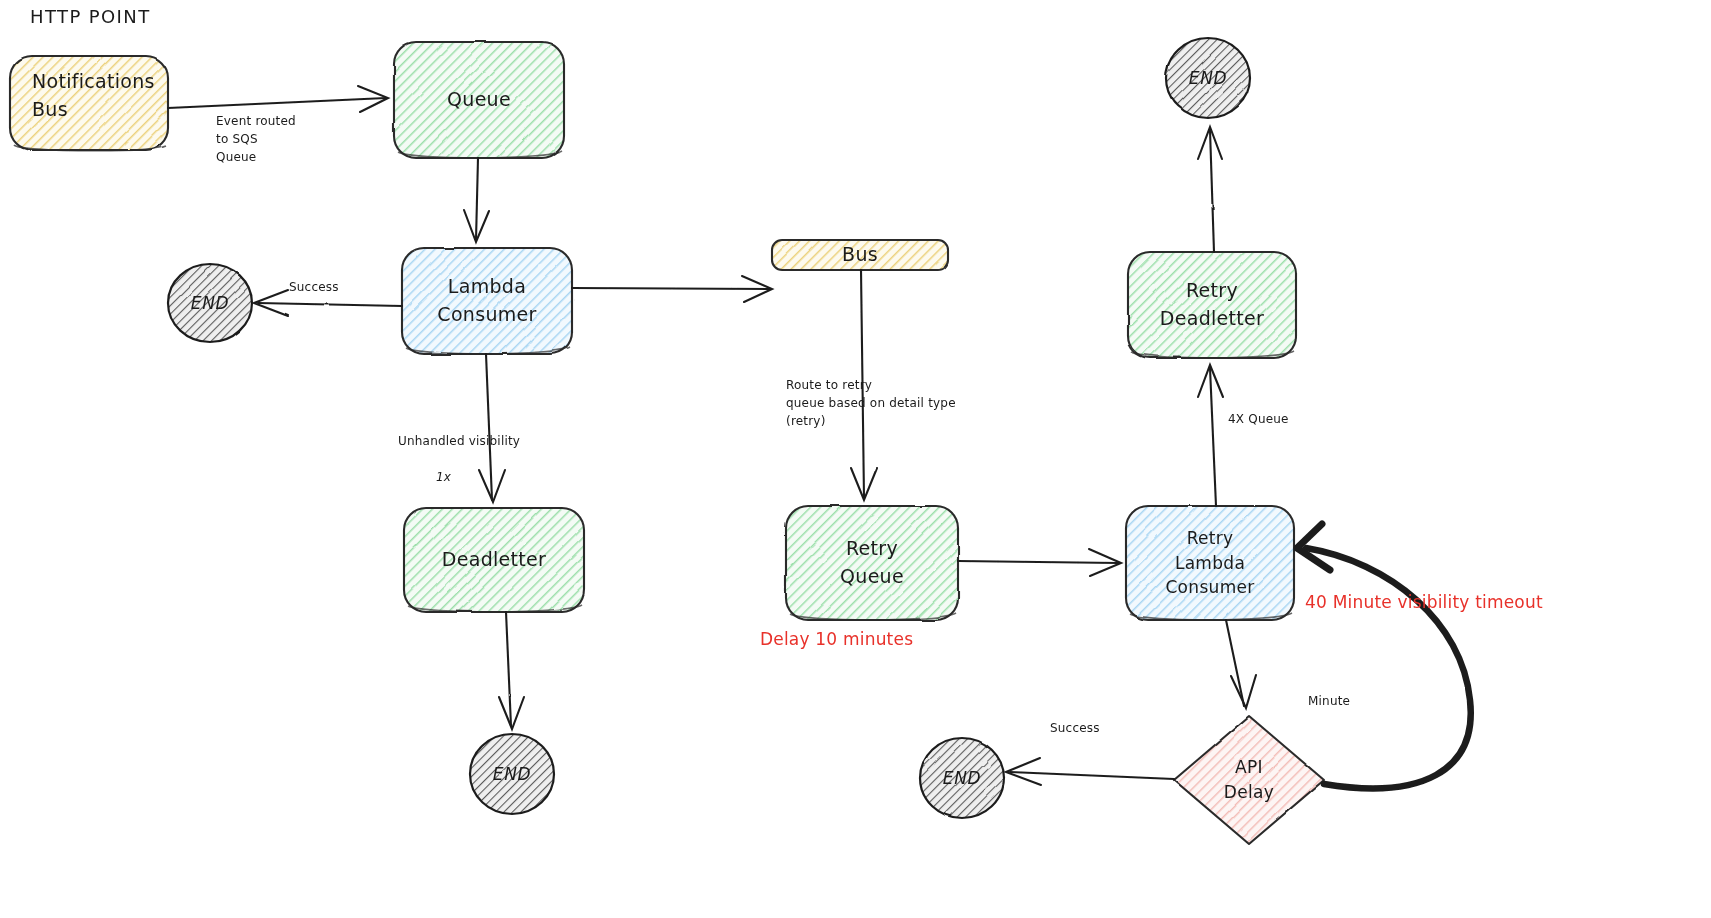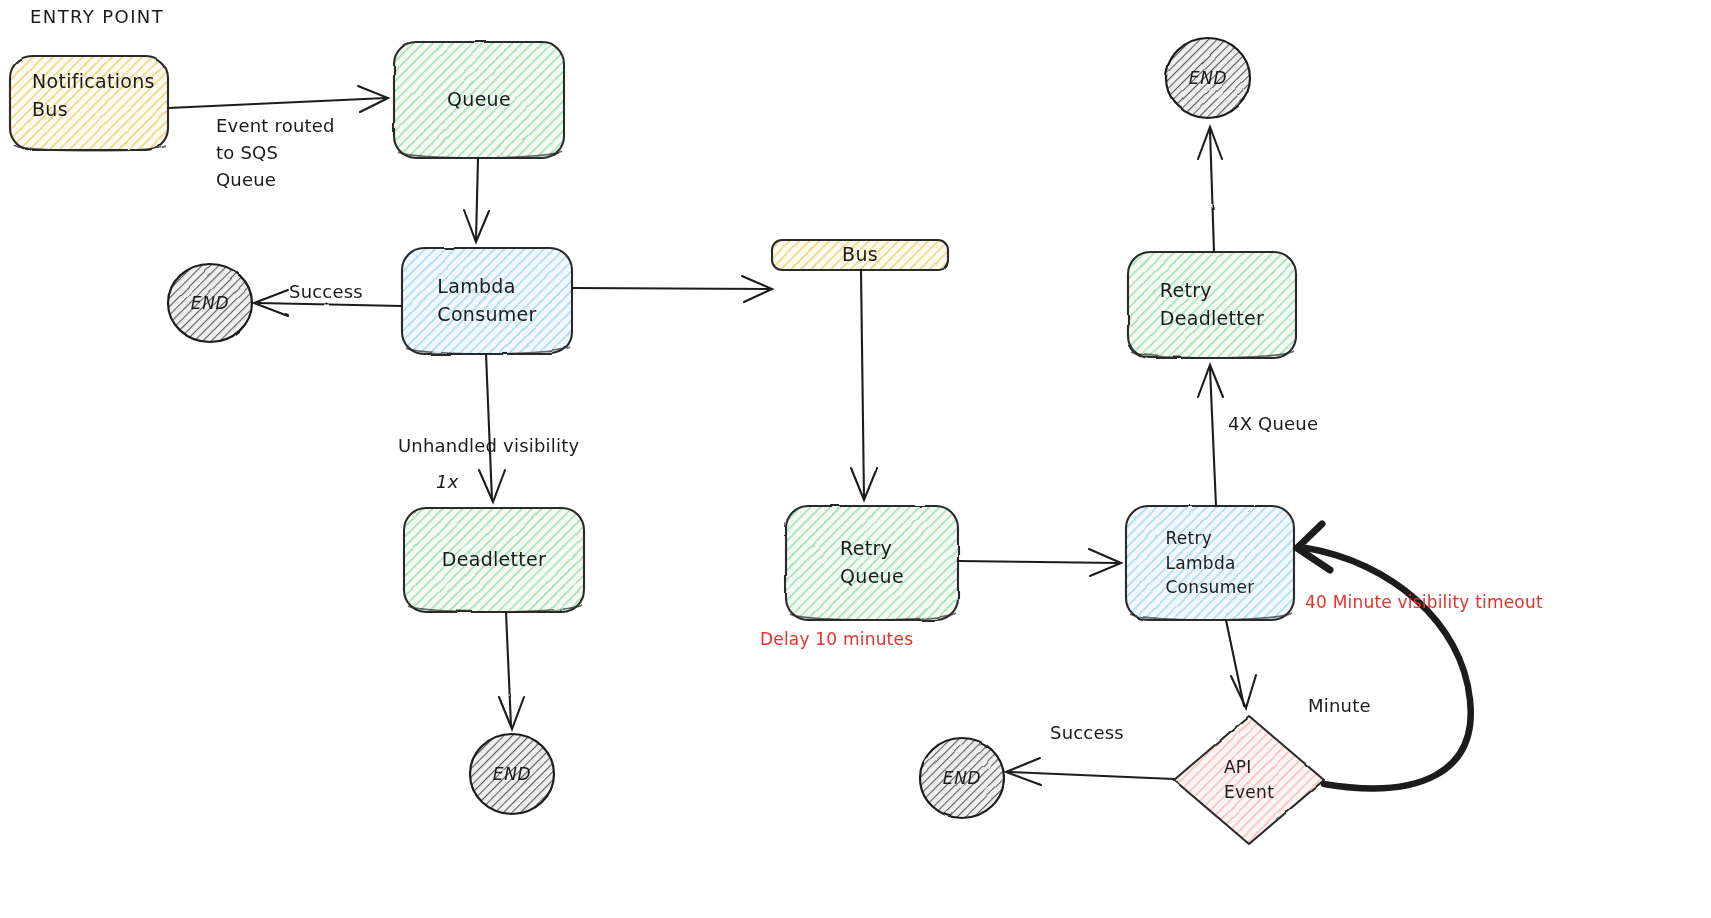--- a/index.html
+++ b/index.html
@@ -9,38 +9,39 @@
     color:#1d1d1d;
   }
   #stage{position:relative;width:1711px;height:918px;}
   svg#canvas{position:absolute;left:0;top:0;width:1711px;height:918px;}
 
   
   .node-label{
     position:absolute;
     display:flex;flex-direction:column;
     align-items:center;justify-content:center;
+    text-align:center;
     font-family:"DejaVu Sans", sans-serif;
     font-size:19px;
     line-height:1.45;
     color:#1b1b1b;
     letter-spacing:.3px;
     pointer-events:none;
     white-space:pre-line;
   }
   .node-label.small{font-size:17px;}
   .end-label{
     font-size:17px;
     letter-spacing:.6px;
     font-style:italic;
   }
   .edge-label{
     position:absolute;
     font-family:"DejaVu Sans", sans-serif;
-    font-size:18px;
+    font-size:12px;
     line-height:1.5;
     color:#1b1b1b;
     white-space:pre-line;
     letter-spacing:.2px;
   }
   .edge-label.red{color:#e8312a;font-size:17px;}
   .title-label{
     position:absolute;
     font-family:"DejaVu Sans", sans-serif;
     font-size:18px;
@@ -212,21 +213,21 @@
       </g>
     </g>
 
     <g fill="none" stroke="#1d1d1d" stroke-linecap="round">
       <path d="M1324 784 C 1420 800, 1478 772, 1470 700 C 1462 622, 1390 562, 1306 548" stroke-width="6.5" filter="url(#rough2)"></path>
       <path d="M1322 524 L1297 548 L1330 570" stroke-width="7" stroke-linejoin="round" filter="url(#rough2)"></path>
     </g>
 
   </svg>
 
-  <div class="title-label" style="left:30px;top:6px;">ENTRY POINT</div>
+  <div class="title-label" style="left:30px;top:6px;">HTTP POINT</div>
 
   <div class="node-label" style="left:10px;top:56px;width:158px;height:80px;align-items:flex-start;padding-left:22px;box-sizing:border-box;justify-content:center;text-align:left;">Notifications
 Bus</div>
 
   <div class="node-label" style="left:394px;top:42px;width:170px;height:116px;">Queue</div>
 
   <div class="node-label" style="left:402px;top:248px;width:170px;height:106px;">Lambda
 Consumer</div>
 
   <div class="node-label end-label" style="left:168px;top:264px;width:84px;height:78px;">END</div>
@@ -243,35 +244,38 @@
   <div class="node-label small" style="left:1126px;top:506px;width:168px;height:114px;">Retry
 Lambda
 Consumer</div>
 
   <div class="node-label" style="left:1128px;top:252px;width:168px;height:106px;">Retry
 Deadletter</div>
 
   <div class="node-label end-label" style="left:1166px;top:38px;width:84px;height:80px;">END</div>
 
   <div class="node-label small" style="left:1174px;top:716px;width:150px;height:128px;">API
-Event</div>
+Delay</div>
 
   <div class="node-label end-label" style="left:920px;top:738px;width:84px;height:80px;">END</div>
 
   <div class="edge-label" style="left:216px;top:112px;">Event routed
 to SQS
 Queue</div>
 
   <div class="edge-label" style="left:289px;top:278px;">Success</div>
 
 
   <div class="edge-label" style="left:398px;top:432px;">Unhandled visibility</div>
 
   <div class="edge-label" style="left:436px;top:468px;font-style:italic;">1x</div>
 
+  <div class="edge-label" style="left:786px;top:376px;">Route to retry
+queue based on detail type
+(retry)</div>
 
   <div class="edge-label red" style="left:760px;top:627px;">Delay 10 minutes</div>
 
   <div class="edge-label" style="left:1228px;top:410px;">4X Queue</div>
 
   <div class="edge-label" style="left:1050px;top:719px;">Success</div>
 
   <div class="edge-label" style="left:1308px;top:692px;">Minute</div>
 
   <div class="edge-label red" style="left:1305px;top:590px;">40 Minute visibility timeout</div>

